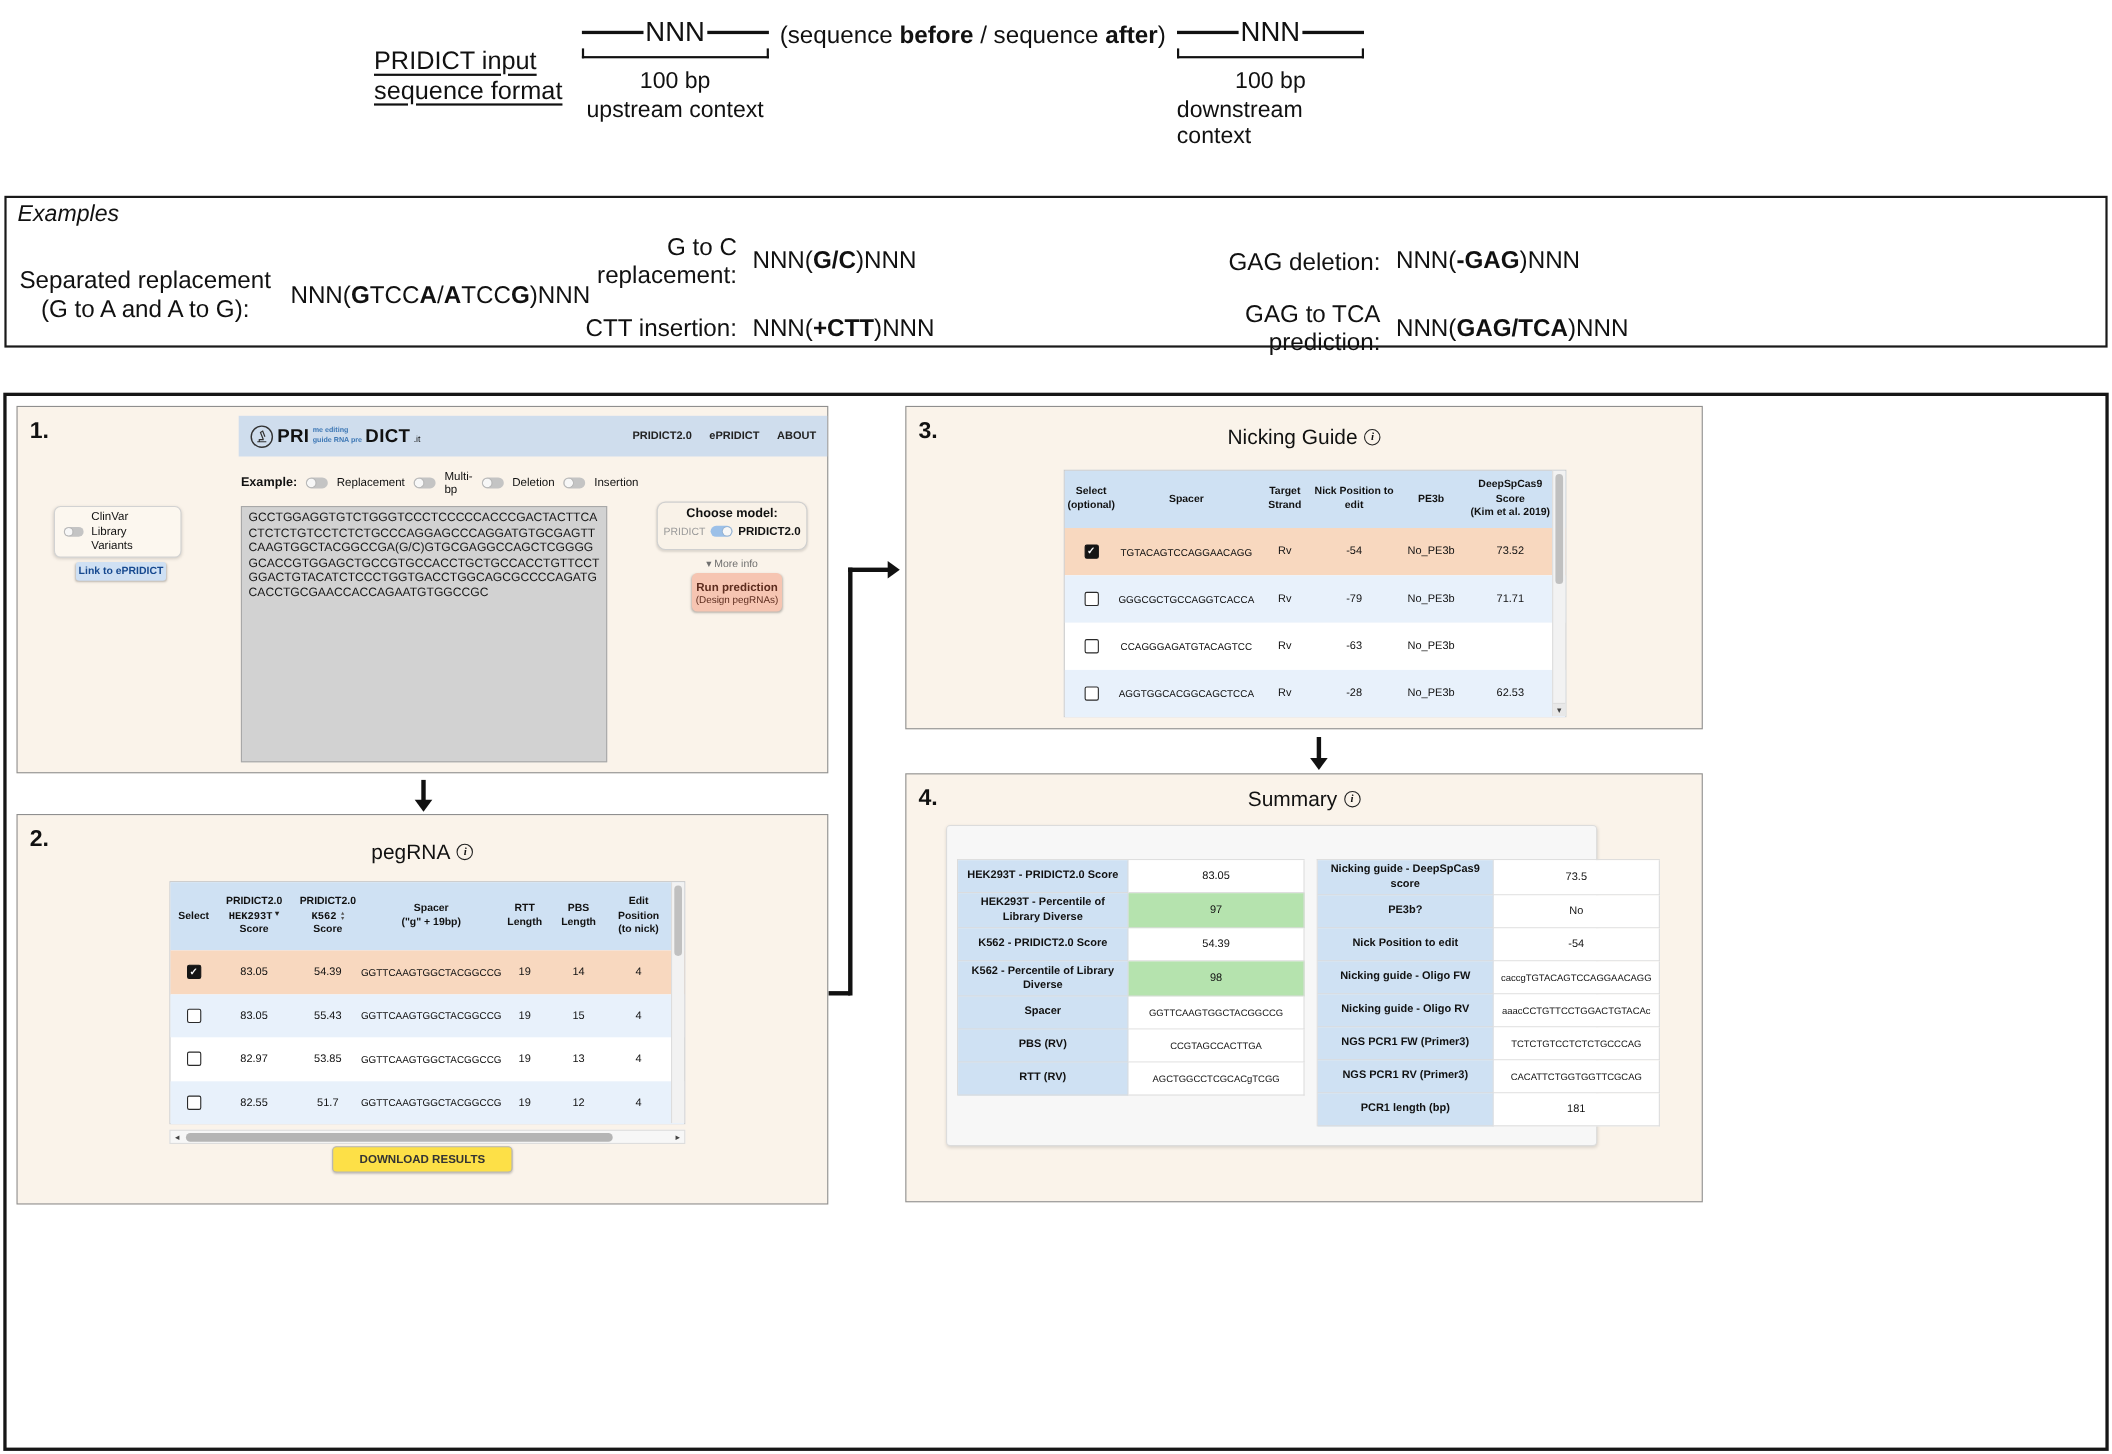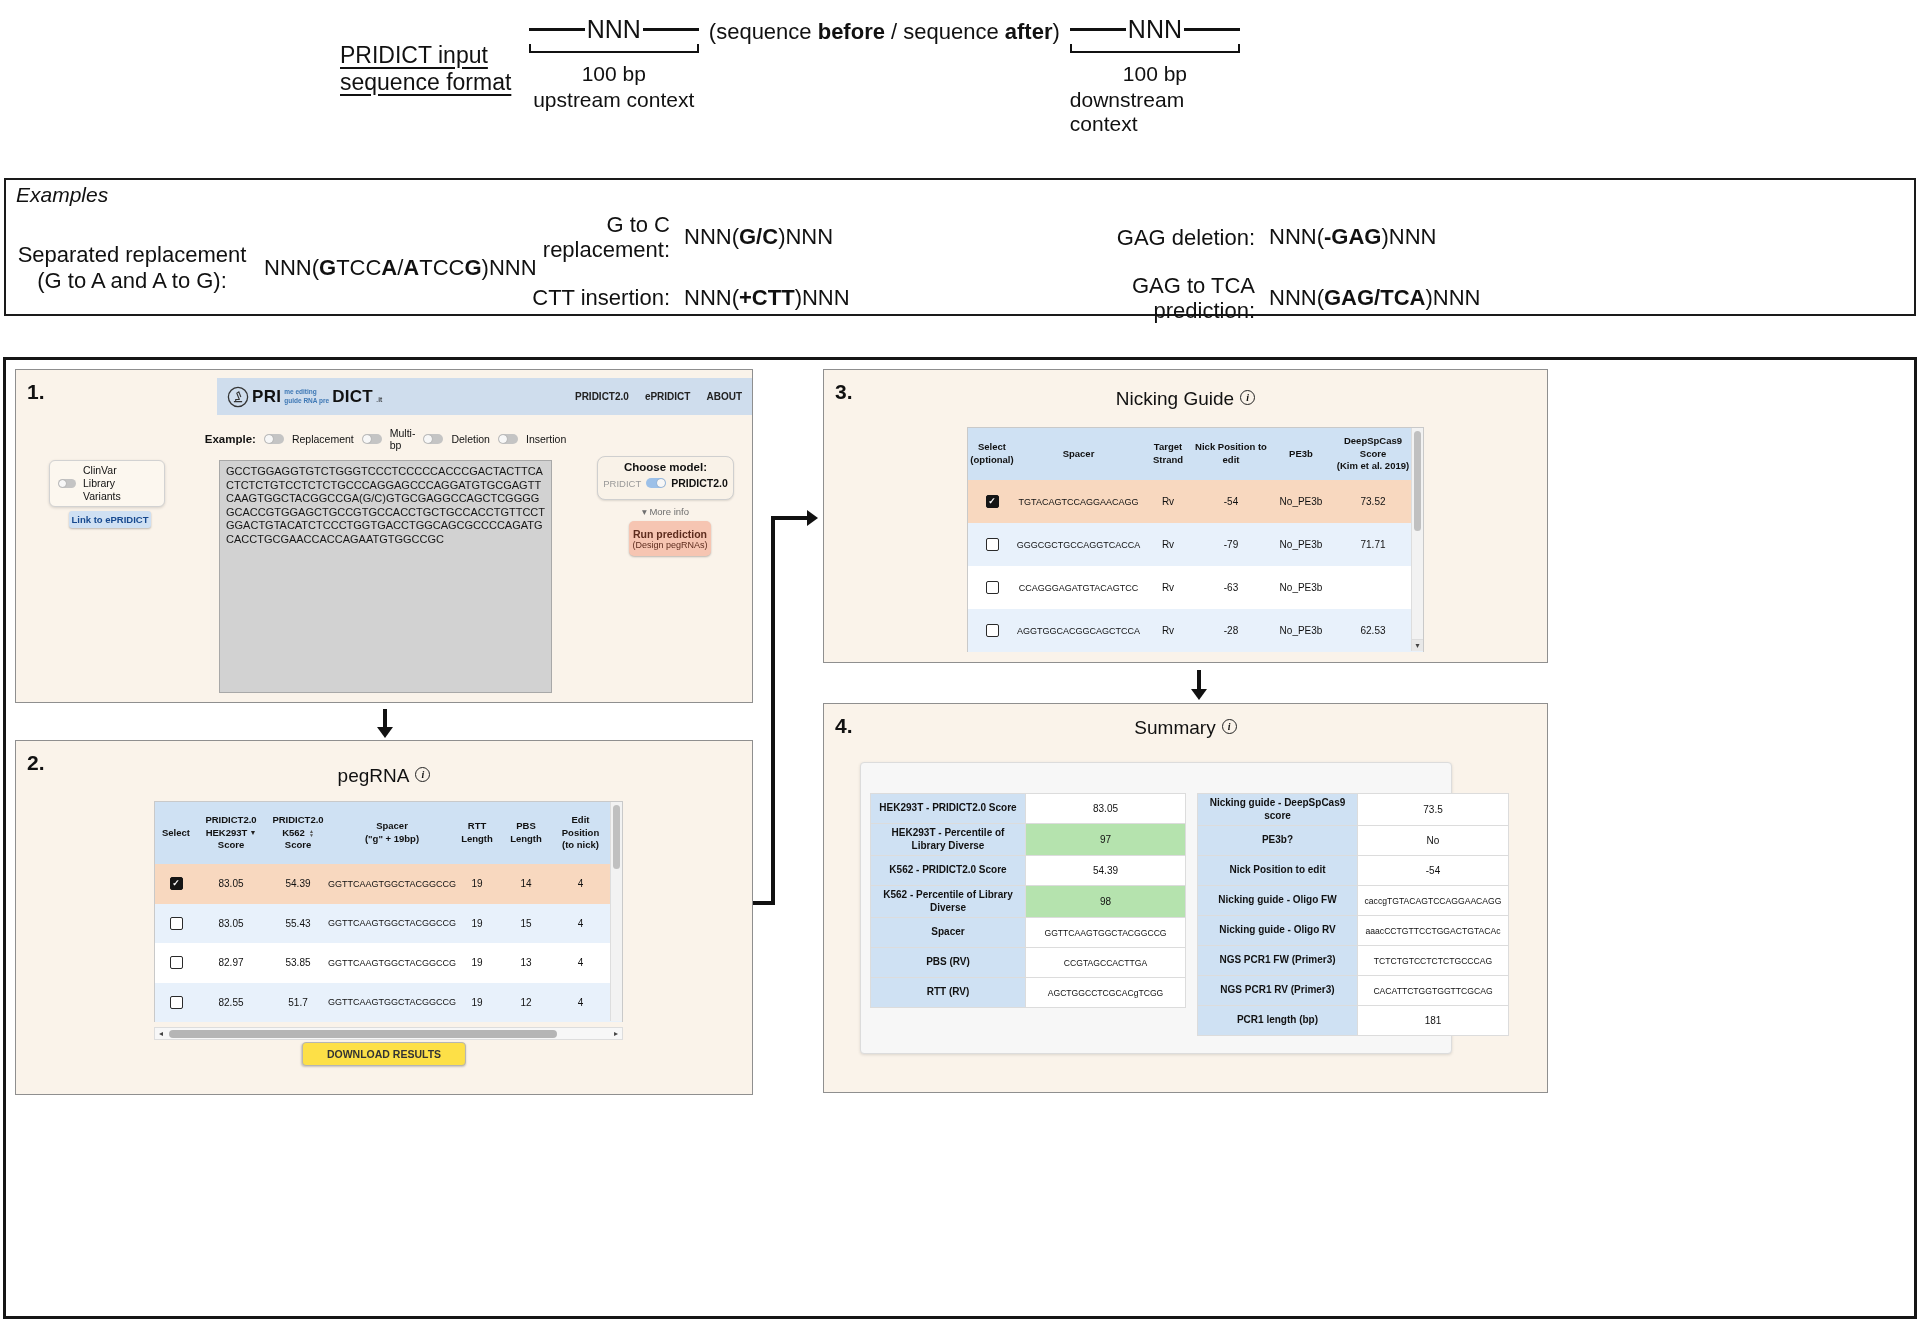--- a/index.html
+++ b/index.html
@@ -53,21 +53,21 @@
 
   
   #site-header { position: absolute; left: 201px; top: 8px; right: 0; height: 37px; background: #cfdded;
     display: flex; align-items: center; justify-content: space-between; padding: 0 10px; }
   .logo { display: flex; align-items: center; gap: 3px; }
   .logo-pri, .logo-dict { font-size: 17px; font-weight: 700; letter-spacing: .3px; }
   .logo-mini { display: flex; flex-direction: column; font-size: 6.5px; line-height: 1.25; color: #3e78b5; font-weight: 700; }
   .logo-it { font-size: 8px; align-self: flex-end; margin-bottom: 4px; }
   .nav { display: flex; gap: 16px; font-size: 10px; font-weight: 700; color: #222; }
   #example-toggles { position: absolute; left: 203px; top: 57px; width: 333px; display: flex; align-items: center;
-    justify-content: center; gap: 8px; font-size: 10.5px; }
+    justify-content: space-between; gap: 8px; font-size: 10.5px; }
   #example-label { font-weight: 700; font-size: 11.5px; }
   .toggle { width: 20px; height: 10px; border-radius: 5px; background: #c4c4c4; position: relative; display: inline-block; flex: none; }
   .toggle .knob { position: absolute; left: 1px; top: 1px; width: 8px; height: 8px; border-radius: 50%; background: #f7f7f7; box-shadow: 0 0 1px rgba(0,0,0,.45); }
   .toggle.on { background: #9cc0e8; }
   .toggle.on .knob { left: auto; right: 1px; }
   #clinvar-card { position: absolute; left: 33px; top: 90px; width: 116px; height: 47px; background: #fcf7ef;
     border: 1px solid #d2d2d2; border-radius: 6px; box-shadow: 0 1px 3px rgba(0,0,0,.15);
     display: flex; align-items: center; gap: 7px; padding: 4px 8px; }
   .clinvar-text { font-size: 10.5px; line-height: 1.25; }
   #epridict-btn { position: absolute; left: 53px; top: 141px; width: 82px; height: 17px; background: #cfe0f3;
@@ -98,42 +98,42 @@
   .sel { background: #f8d8bf; }
   .alt { background: #e8f1fb; }
   #t2 { left: 138px; top: 60px; width: 469px; height: 221px; }
   #t2 .th-row { height: 62px; }
   #t2 .brow { height: 39.5px; }
   #t2 .c1{width:42px} #t2 .c2{width:68px} #t2 .c3{width:66px} #t2 .c4{width:122px} #t2 .c5{width:48px} #t2 .c6{width:50px} #t2 .c7{width:59px}
   #t3 { left: 143px; top: 57px; width: 457px; height: 225px; }
   #t3 .th-row { height: 52px; }
   #t3 .brow { height: 43px; }
   #t3 .d1{width:48px} #t3 .d2{width:125px} #t3 .d3{width:54px} #t3 .d4{width:72px} #t3 .d5{width:68px} #t3 .d6{width:76px}
-  .hdr-inline { display: flex; align-items: center; justify-content: center; gap: 2px; }
+  .hdr-inline { display: flex; align-items: center; justify-content: center; gap: 2px; font-family: Liberation Mono, monospace; }
   .sort-desc { font-size: 7px; color: #222; }
   .sortstack { display: flex; flex-direction: column; font-size: 5px; line-height: 4.5px; color: #555; margin-left: 2px; }
   .vsb { position: absolute; right: 0; top: 0; bottom: 0; width: 12px; background: #f2f2f2; border-left: 1px solid #ddd; }
   .vsb .thumb { position: absolute; left: 2px; right: 2px; border-radius: 4px; background: #c0c0c0; }
   #t2 .thumb { top: 3px; height: 64px; }
   #t3 .thumb { top: 3px; height: 100px; }
   .sb-down { position: absolute; bottom: 0; left: 0; right: 0; height: 12px; background: #e8e8e8; border-top: 1px solid #ddd;
     font-size: 8px; color: #444; text-align: center; line-height: 12px; }
   #hsb { position: absolute; left: 138px; top: 286px; width: 469px; height: 13px; background: #f7f7f7; border: 1px solid #ddd; }
   .hsb-arrow { position: absolute; top: 0; width: 12px; height: 11px; font-size: 8px; color: #444; text-align: center; line-height: 11px; }
   .hsb-arrow.left { left: 0; } .hsb-arrow.right { right: 0; }
   #hsb .thumb { position: absolute; left: 14px; top: 2px; height: 8px; width: 388px; background: #b5b5b5; border-radius: 4px; }
   .cb { width: 13px; height: 13px; border: 1.6px solid #2a2a2a; border-radius: 2px; background: #fff; display: inline-flex;
     align-items: center; justify-content: center; flex: none; }
   .cb.on { background: #151515; border-color: #151515; }
   .cb .tick { color: #fff; font-size: 9px; font-weight: 700; line-height: 1; }
   #dl-btn { position: absolute; left: 50%; transform: translateX(-50%); top: 301px; background: #fde047; border: 1px solid #b5b5b5;
     border-radius: 4px; padding: 5px 24px; font-size: 10.5px; font-weight: 700; color: #333; box-shadow: 0 1px 2px rgba(0,0,0,.2); white-space: nowrap; }
 
   
-  #sum-card { position: absolute; left: 36px; top: 58px; width: 592px; height: 292px; background: #f7f7f7;
+  #sum-card { position: absolute; left: 36px; top: 46px; width: 592px; height: 292px; background: #f7f7f7;
     border: 1px solid #dcdcdc; border-radius: 4px; box-shadow: 0 1px 3px rgba(0,0,0,.12); }
   .sum-table { position: absolute; top: 30px; border-top: 1px solid #dcdcdc; border-left: 1px solid #dcdcdc; }
   #sum-left { left: 9px; width: 316px; }
   #sum-right { left: 336px; width: 312px; }
   .srow { display: flex; }
   .slabel { width: 155px; background: #cfe1f3; font-size: 10px; font-weight: 700; display: flex; align-items: center;
     justify-content: center; text-align: center; padding: 3px 6px; border-right: 1px solid #dcdcdc; border-bottom: 1px solid #dcdcdc; min-height: 30px; line-height: 1.25; }
   #sum-right .slabel { width: 160px; }
   .sval { flex: 1; background: #fff; font-size: 10px; display: flex; align-items: center; justify-content: center;
     text-align: center; padding: 3px 4px; border-right: 1px solid #dcdcdc; border-bottom: 1px solid #dcdcdc; min-height: 30px; }

